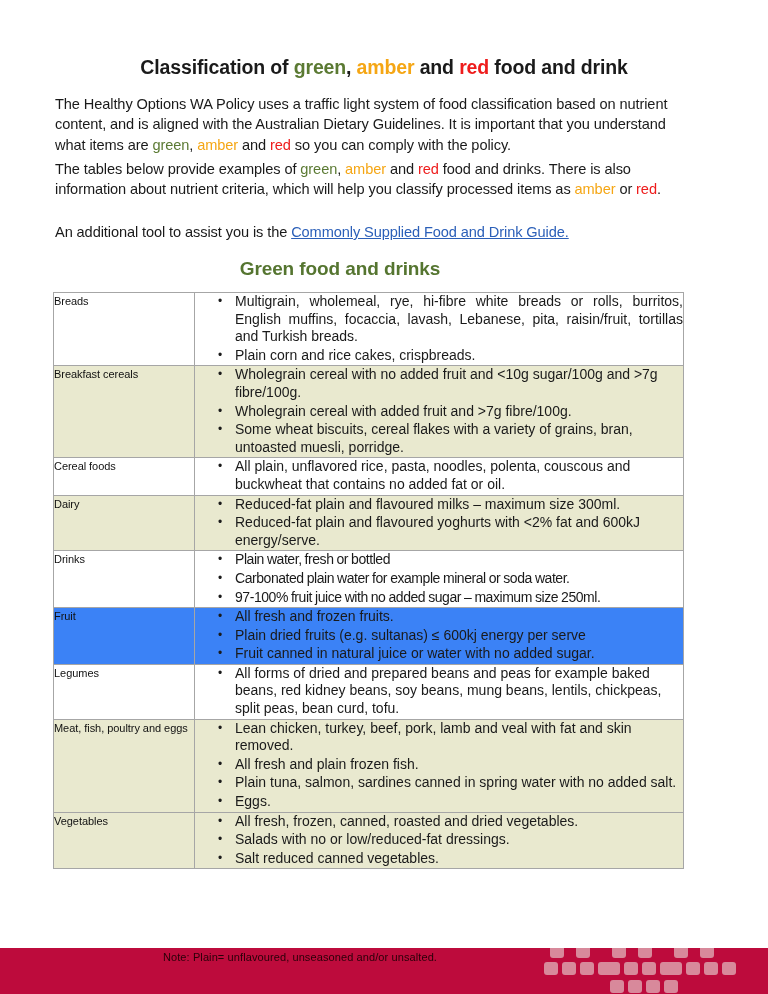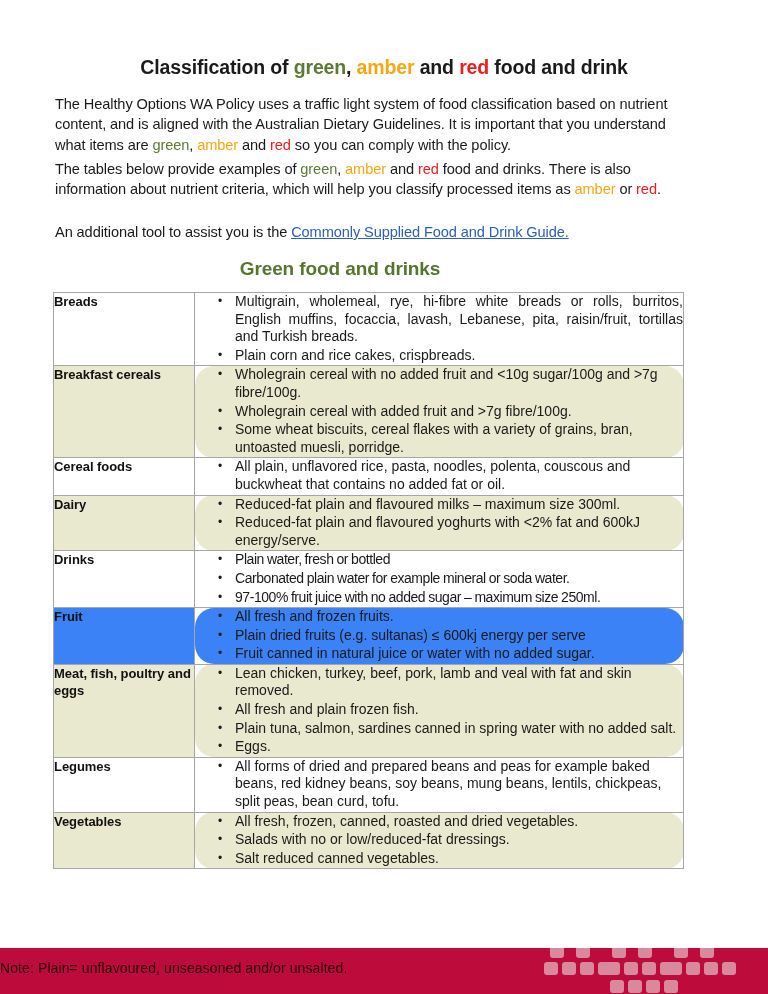--- a/index.html
+++ b/index.html
@@ -81,32 +81,31 @@
     background: #ffffff;
   }
   .food-table td {
     border: 1px solid #a6a6a6;
     vertical-align: top;
     padding: 0;
   }
   .cat-cell {
     width: 140px;
     padding: 8px 0 8px 10px;
-    font-size: 13px;
-    font-weight: bold;
+    font-size: 11px;
+    font-weight: normal;
     line-height: 17px;
     color: #111111;
     letter-spacing: -0.05px;
   }
   .items-cell {
     padding: 7px 8px 7px 0;
     font-size: 14px;
     line-height: 17.6px;
     color: #1a1a1a;
-    border-radius: 19px;
   }
   .items-cell ul {
     margin: 0;
     padding: 0 0 0 40px;
     list-style: none;
   }
   .items-cell li {
     position: relative;
     margin: 0 0 1px 0;
     padding: 0;
@@ -136,24 +135,25 @@
     position: absolute;
     left: 0;
     bottom: 0;
     width: 768px;
     height: 46px;
     background: #bd0b3c;
     overflow: hidden;
   }
   .footer-note {
     position: absolute;
-    top: 12px;
+    top: 3px;
     left: 0;
     width: 600px;
-    font-size: 14px;
+    text-align: center;
+    font-size: 11px;
     color: #2a0009;
     letter-spacing: 0.1px;
   }
   .deco {
     position: absolute;
     top: 0;
     left: 540px;
     width: 228px;
     height: 46px;
   }
@@ -239,35 +239,35 @@
           <td class="cat-cell shade-green">Fruit</td>
           <td class="items-cell shade-green">
             <ul>
               <li>All fresh and frozen fruits.</li>
               <li>Plain dried fruits (e.g. sultanas) ≤ 600kj energy per serve</li>
               <li>Fruit canned in natural juice or water with no added sugar.</li>
             </ul>
           </td>
         </tr>
         <tr>
+          <td class="cat-cell shade-white">Legumes</td>
+          <td class="items-cell shade-white">
+            <ul>
+              <li>All forms of dried and prepared beans and peas for example baked beans, red kidney beans, soy beans, mung beans, lentils, chickpeas, split peas, bean curd, tofu.</li>
+            </ul>
+          </td>
+        </tr>
+        <tr>
           <td class="cat-cell shade-khaki">Meat, fish, poultry and eggs</td>
           <td class="items-cell shade-khaki">
             <ul>
               <li>Lean chicken, turkey, beef, pork, lamb and veal with fat and skin removed.</li>
               <li>All fresh and plain frozen fish.</li>
               <li>Plain tuna, salmon, sardines canned in spring water with no added salt.</li>
               <li>Eggs.</li>
-            </ul>
-          </td>
-        </tr>
-        <tr>
-          <td class="cat-cell shade-white">Legumes</td>
-          <td class="items-cell shade-white">
-            <ul>
-              <li>All forms of dried and prepared beans and peas for example baked beans, red kidney beans, soy beans, mung beans, lentils, chickpeas, split peas, bean curd, tofu.</li>
             </ul>
           </td>
         </tr>
         <tr>
           <td class="cat-cell shade-khaki">Vegetables</td>
           <td class="items-cell shade-khaki">
             <ul>
               <li>All fresh, frozen, canned, roasted and dried vegetables.</li>
               <li>Salads with no or low/reduced-fat dressings.</li>
               <li>Salt reduced canned vegetables.</li>

